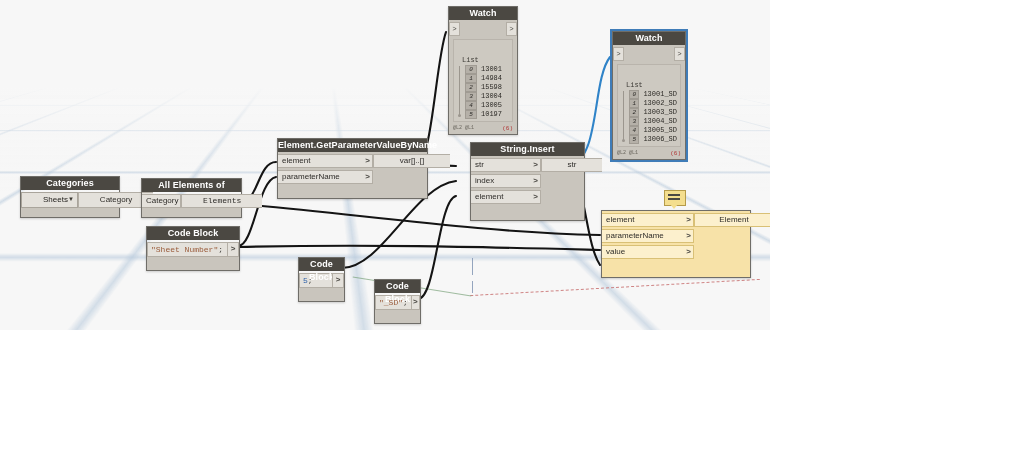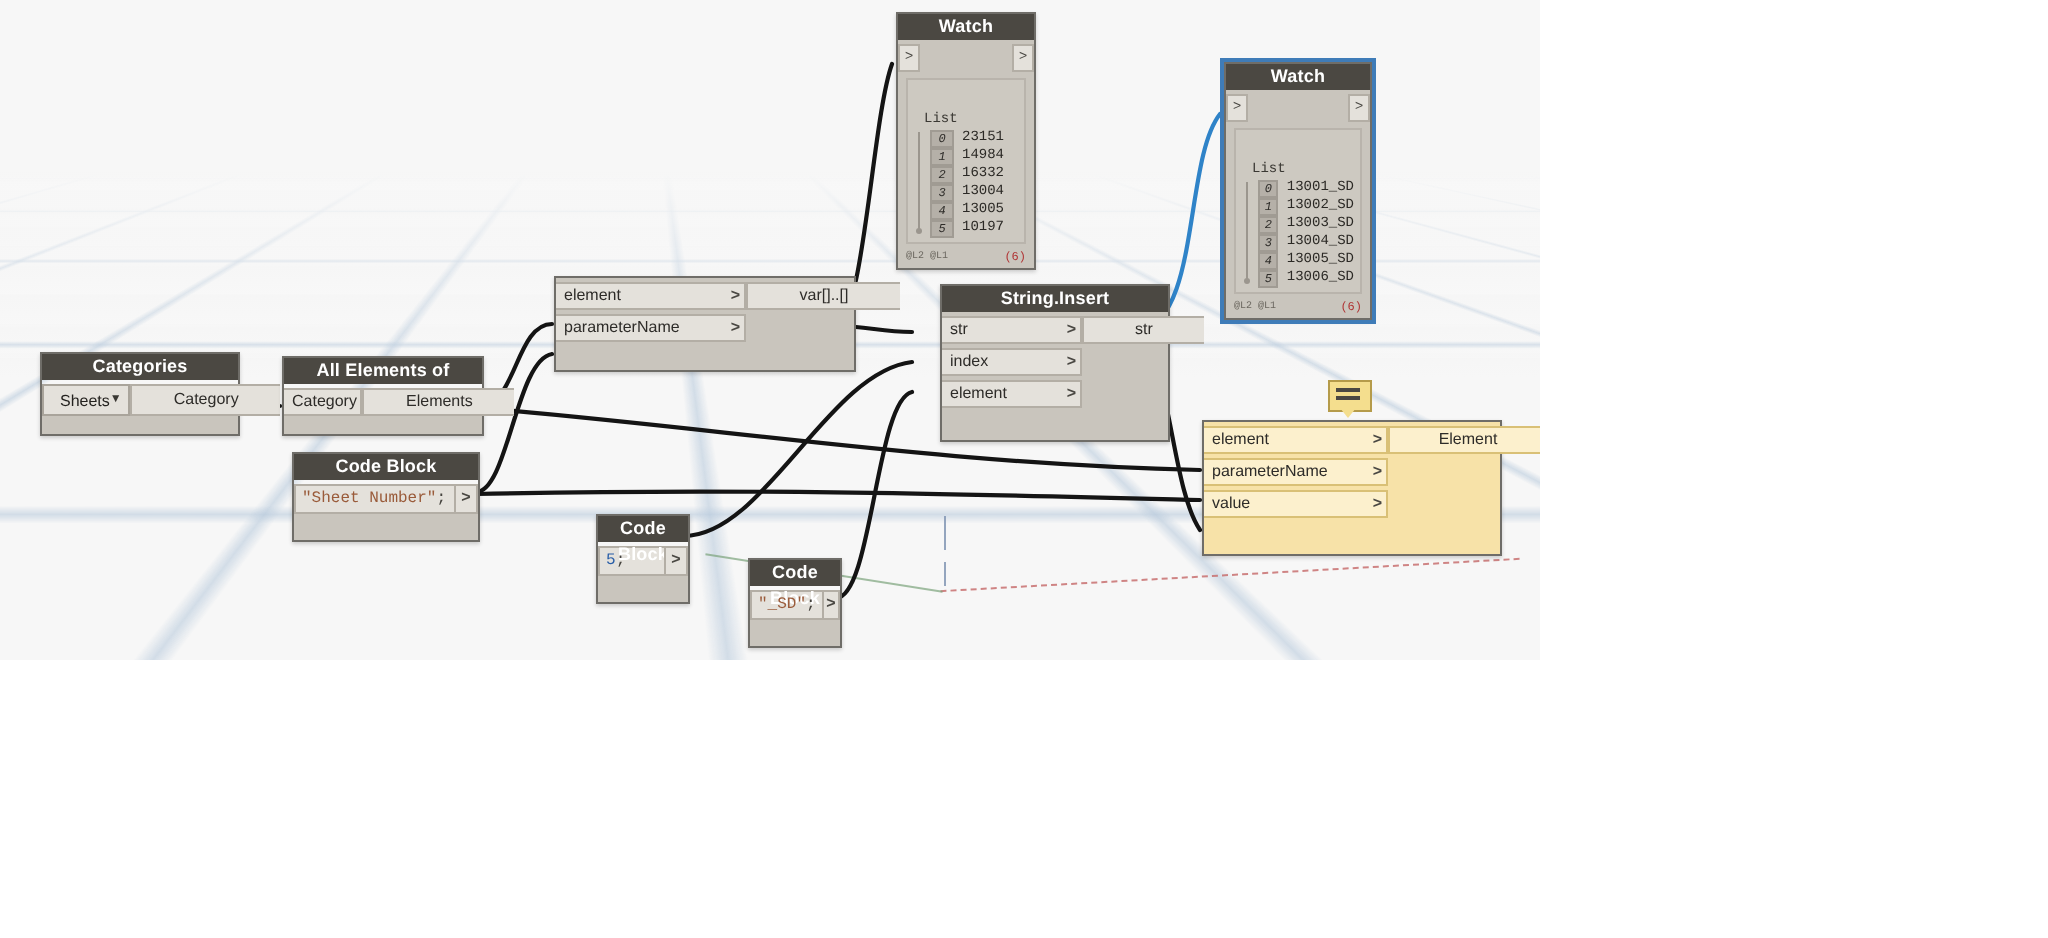--- a/index.html
+++ b/index.html
@@ -81,22 +81,22 @@
   .cb .num{color:#2a5fa8;}
   .cb .str{color:#9a5b3a;}
   .cb .pun{color:#46443f;}
   .cb .cbport{background:#e4e1db;border:1px solid #b3aea5;border-right:none;
               width:10px;height:13px;font-size:8px;font-weight:bold;color:#4a4843;
               text-align:center;line-height:12px;}
 
   
   .ddrow{display:flex;margin-top:2px;}
   .dd{background:#e4e1db;border:1px solid #a9a49b;height:14px;width:62px;
-      font-size:8px;color:#24221f;line-height:13px;padding-left:8px;
-      display:flex;justify-content:space-between;align-items:center;}
+      font-size:8px;color:#24221f;line-height:13px;padding-left:21px;
+      display:flex;justify-content:space-between;}
   .dd .arw{font-size:6px;color:#3a3833;padding-right:3px;}
 
   
   .warn{background:#f7e2a8;}
   .warn .port{background:#fcf0cd;border-color:#d9c076;}
   .warn .out{background:#fcf0cd;border-color:#d9c076;}
   .warn .hdr{background:#4b4842;}
 
   
   #note{position:absolute;left:664px;top:190px;width:20px;height:18px;}
@@ -166,21 +166,21 @@
   </div>
 
   <div class="node" style="left:141px;top:178px;width:99px;">
     <div class="hdr">All Elements of Category</div>
     <div class="body">
       <div class="ddrow" style="margin-top:2px;">
         <div class="port" style="border-left:none;width:32px;margin-top:0;">
           <span>Category</span>
         </div>
         <div style="flex:1;"></div>
-        <div class="out" style="margin-top:0;width:38px;">Elements</div>
+        <div class="out" style="margin-top:0;width:38px;font-family:Liberation Mono, monospace;">Elements</div>
       </div>
       <div class="spacer"></div>
     </div>
   </div>
 
   <div class="node cb" style="left:146px;top:226px;width:92px;">
     <div class="hdr">Code Block</div>
     <div class="body">
       <div class="codeline">
         <div class="code"><span class="str">"Sheet Number"</span><span class="pun">;</span></div>
@@ -206,20 +206,21 @@
     <div class="body">
       <div class="codeline">
         <div class="code"><span class="str">"_SD"</span><span class="pun">;</span></div>
         <div class="cbport">&gt;</div>
       </div>
       <div class="spacer" style="height:13px;"></div>
     </div>
   </div>
 
   <div class="node" style="left:277px;top:138px;width:149px;">
+    <div class="hdr">Element.GetParameterValueByName</div>
     <div class="body">
       <div class="ports">
         <div class="in-col" style="width:95px;">
           <div class="port">
             <span>element</span>
             <span class="car">&gt;</span>
           </div>
           <div class="port">
             <span>parameterName</span>
             <span class="car">&gt;</span>
@@ -293,29 +294,29 @@
       <div class="top">
         <div class="pin">&gt;</div>
         <div class="pin">&gt;</div>
       </div>
       <div class="listbox">
         <div class="lbl">List</div>
         <div class="rows">
           <div class="spine"></div>
           <div class="row">
             <span class="idx">0</span>
-            <span class="val">23151</span>
+            <span class="val">13001</span>
           </div>
           <div class="row">
             <span class="idx">1</span>
             <span class="val">14984</span>
           </div>
           <div class="row">
             <span class="idx">2</span>
-            <span class="val">16332</span>
+            <span class="val">15598</span>
           </div>
           <div class="row">
             <span class="idx">3</span>
             <span class="val">13004</span>
           </div>
           <div class="row">
             <span class="idx">4</span>
             <span class="val">13005</span>
           </div>
           <div class="row">

